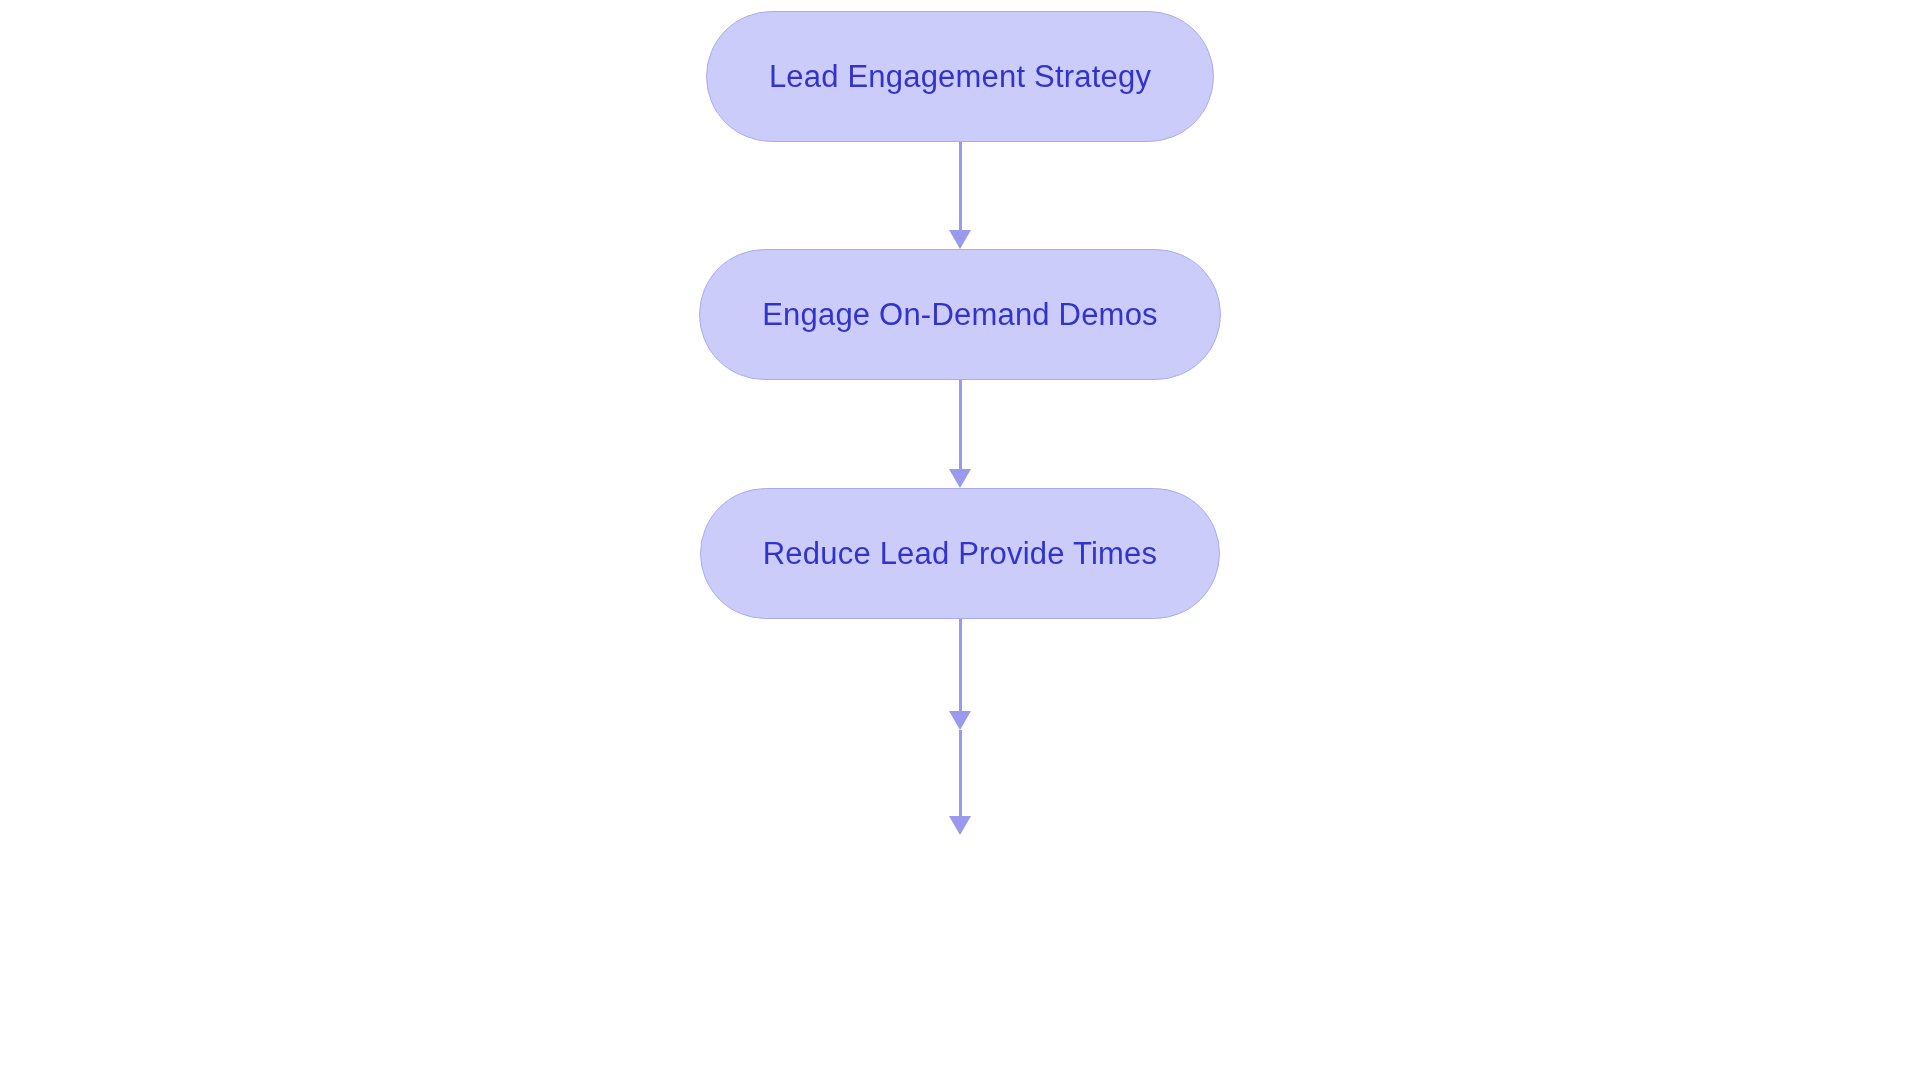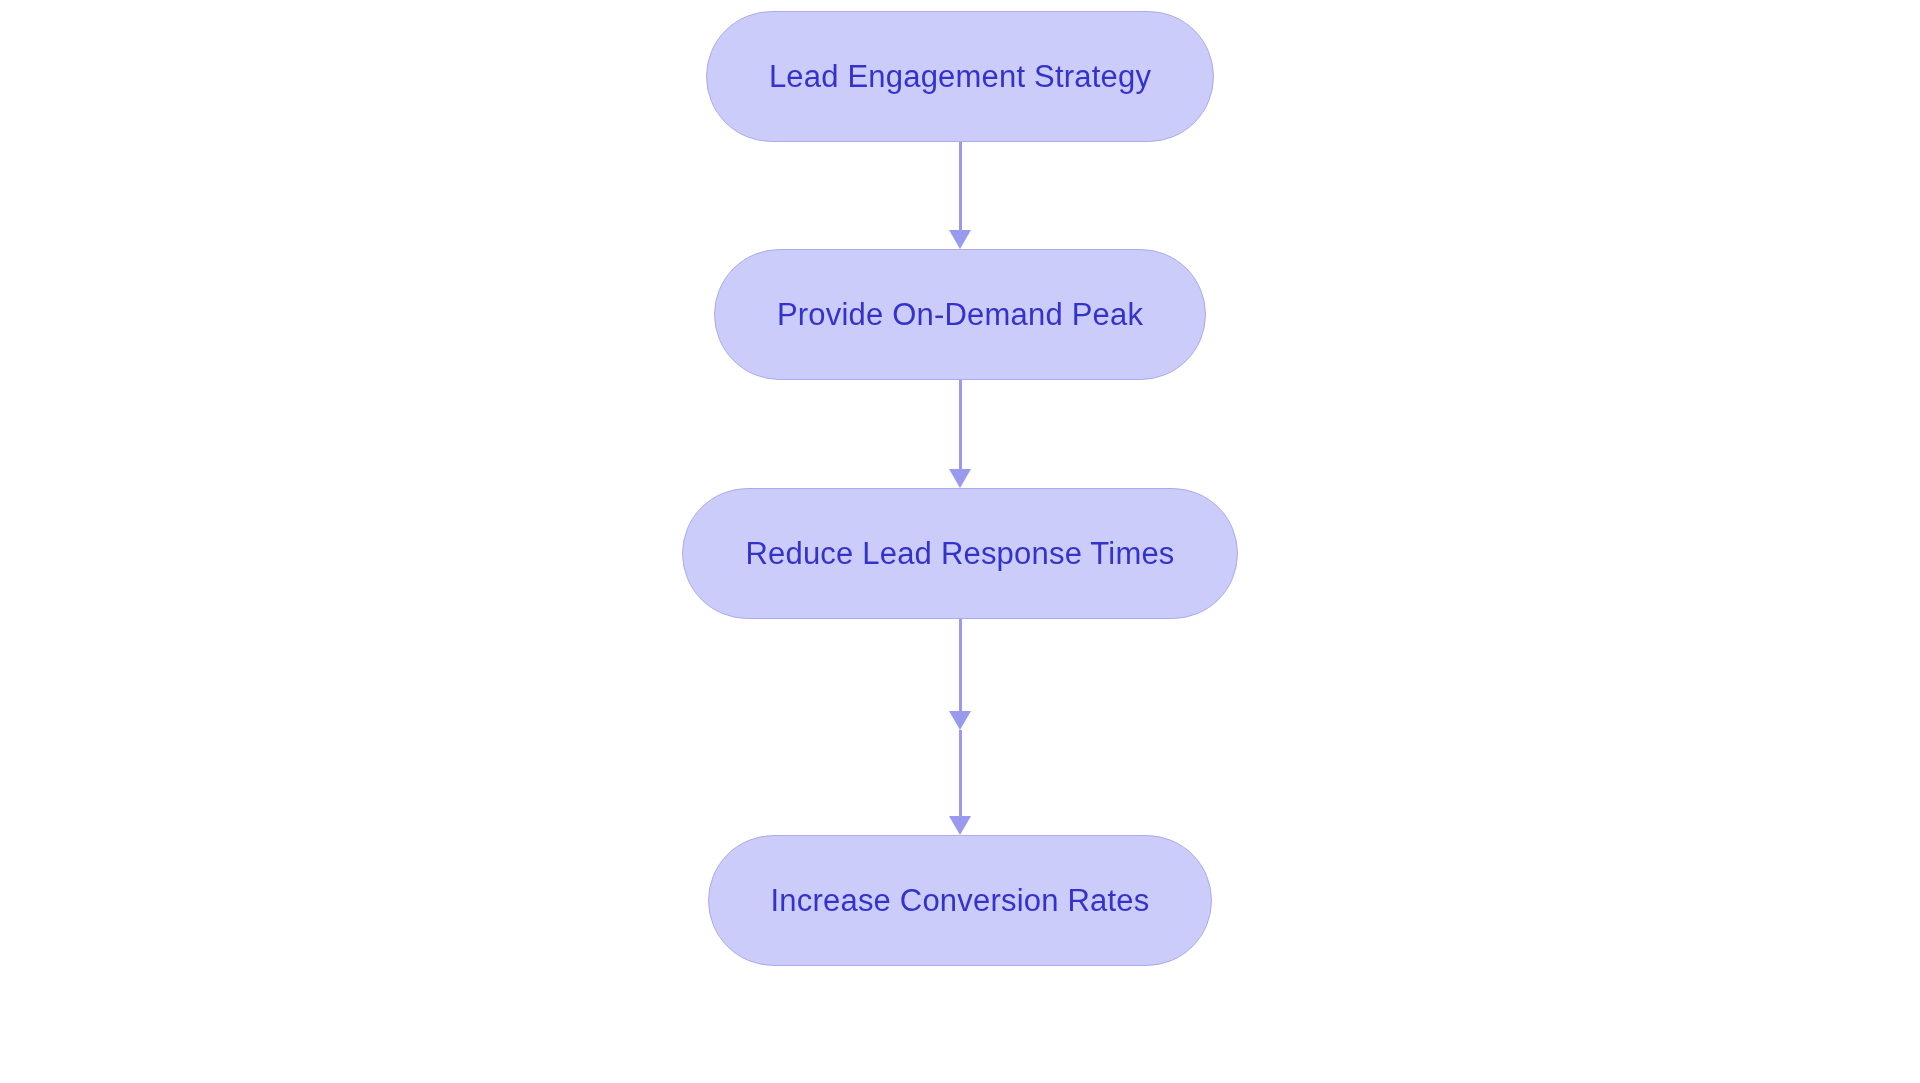--- a/index.html
+++ b/index.html
@@ -98,41 +98,38 @@
     <div class="flow-node">
       <span class="node-label">Lead Engagement Strategy</span>
     </div>
 
     <div class="flow-connector gap-1">
       <div class="connector-line"></div>
       <div class="connector-head"></div>
     </div>
 
     <div class="flow-node">
-      <span class="node-label">Provide On-Demand Peak</span>
+      <span class="node-label">Engage On-Demand Demos</span>
     </div>
 
     <div class="flow-connector gap-2">
       <div class="connector-line"></div>
       <div class="connector-head"></div>
     </div>
 
     <div class="flow-node">
-      <span class="node-label">Reduce Lead Response Times</span>
+      <span class="node-label">Reduce Lead Provide Times</span>
     </div>
 
     <div class="flow-connector gap-3">
       <div class="connector-line"></div>
       <div class="connector-head"></div>
     </div>
 
 
     <div class="flow-connector gap-4">
       <div class="connector-line"></div>
       <div class="connector-head"></div>
     </div>
 
-    <div class="flow-node">
-      <span class="node-label">Increase Conversion Rates</span>
-    </div>
 
   </div>
 </div>
 
 </body></html>

